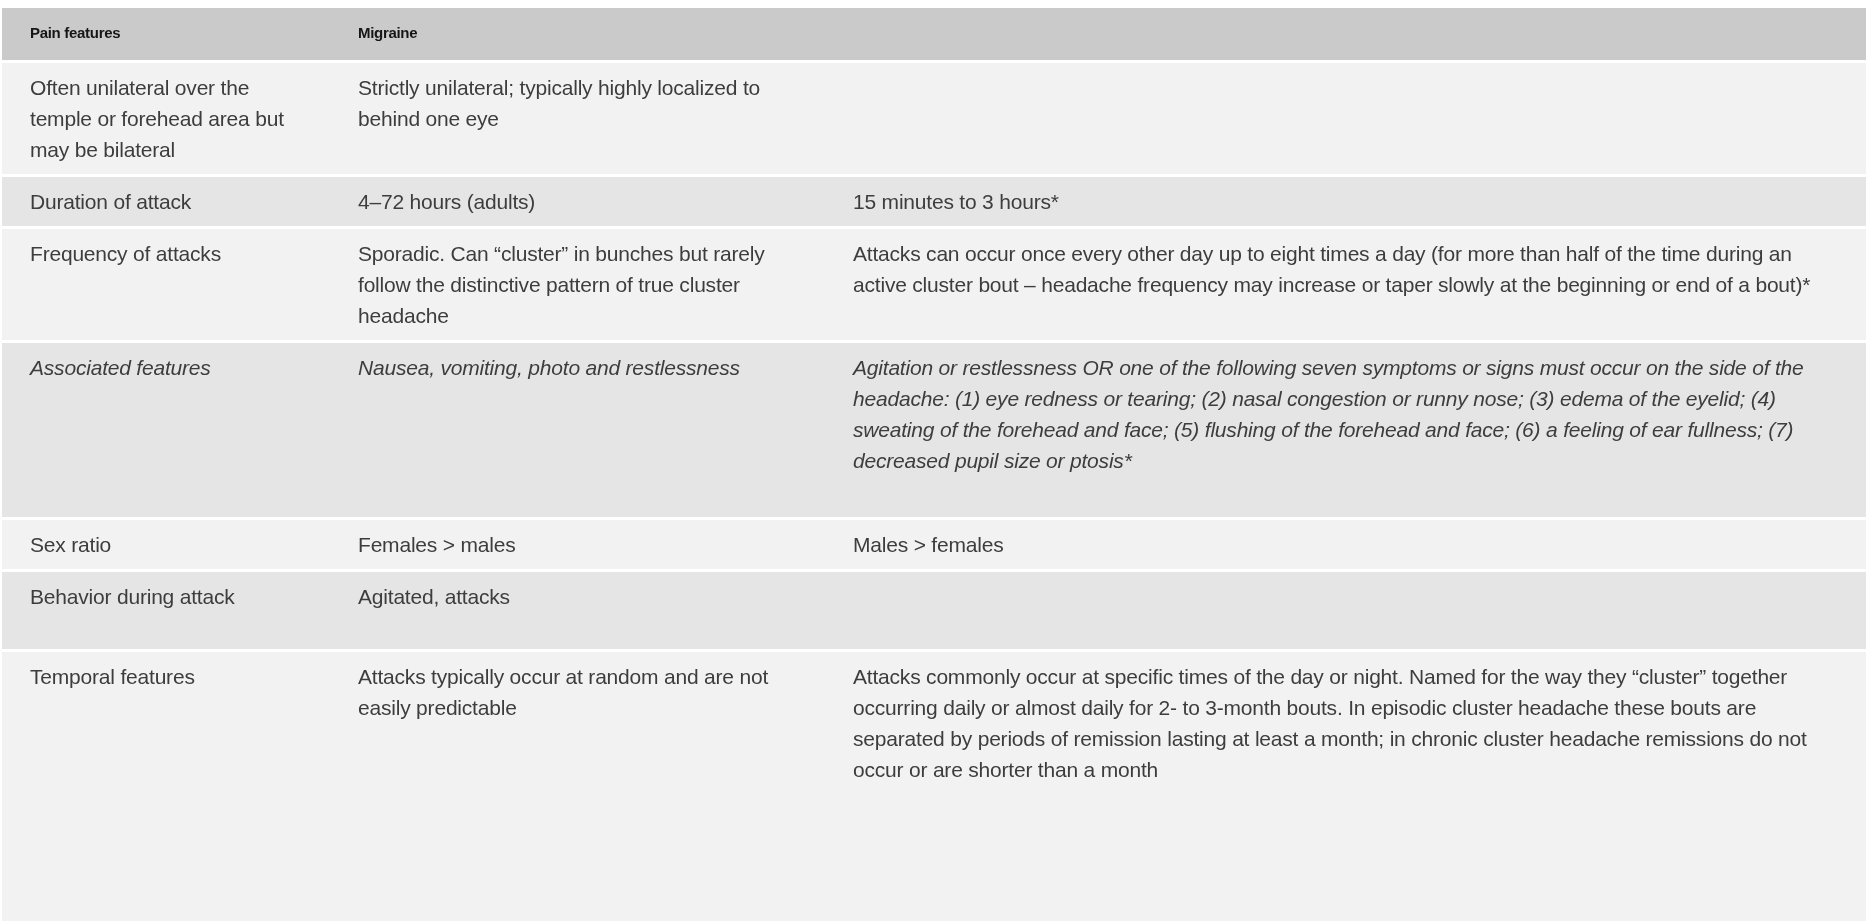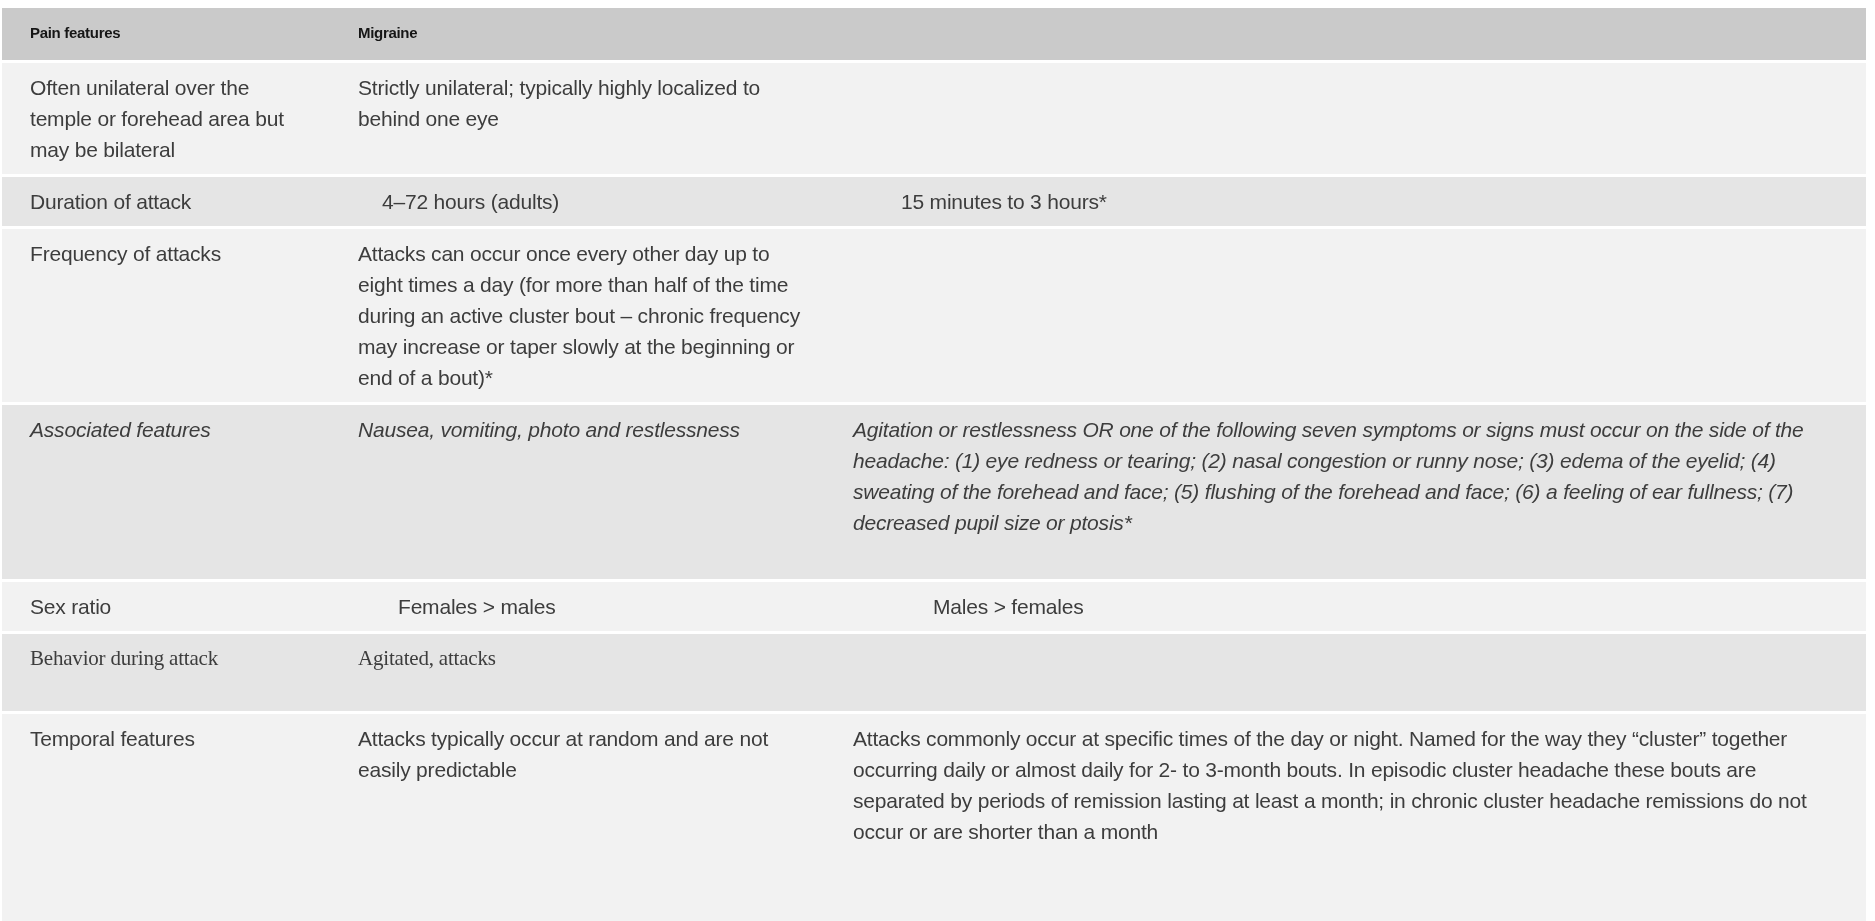--- a/index.html
+++ b/index.html
@@ -38,25 +38,25 @@
     font-weight:bold;
     color:var(--c-header-text);
     letter-spacing:-0.3px;
     padding-top:6px;padding-bottom:8px;
     line-height:28px;
   }
   #rows .row{margin-top:3px;}
   #rows .row:nth-child(odd){background:var(--c-row-light);}
   #rows .row:nth-child(even){background:var(--c-row-dark);}
   #rows .row:nth-child(1){min-height:75px;}
-  #rows .row:nth-child(2){min-height:46px;gap:24px;}
+  #rows .row:nth-child(2){min-height:46px;}
   #rows .row:nth-child(3){min-height:104px;}
   #rows .row:nth-child(4){min-height:174px;font-style:italic;}
-  #rows .row:nth-child(5){min-height:46px;gap:40px;}
-  #rows .row:nth-child(6){min-height:77px;font-family:Liberation Serif, serif;}
+  #rows .row:nth-child(5){min-height:46px;}
+  #rows .row:nth-child(6){min-height:77px;}
   #rows .row:nth-child(7){min-height:313px;}
 </style>
 </head>
 <body>
 
 <div class="table-wrap">
   <div class="row header">
     <div class="cell">Pain features</div>
     <div class="cell">Migraine</div>
   </div>
@@ -67,21 +67,22 @@
   </div>
 
   <div class="row body">
     <div class="cell">Duration of attack</div>
     <div class="cell">4–72 hours (adults)</div>
     <div class="cell">15 minutes to 3 hours*</div>
   </div>
 
   <div class="row body">
     <div class="cell">Frequency of attacks</div>
-    <div class="cell">Attacks can occur once every other day up to eight times a day (for more than half of the time during an active cluster bout – chronic frequency may increase or taper slowly at the beginning or end of a bout)*</div>
+    <div class="cell">Sporadic. Can “cluster” in bunches but rarely follow the distinctive pattern of true cluster headache</div>
+    <div class="cell">Attacks can occur once every other day up to eight times a day (for more than half of the time during an active cluster bout – headache frequency may increase or taper slowly at the beginning or end of a bout)*</div>
   </div>
 
   <div class="row body">
     <div class="cell">Associated features</div>
     <div class="cell">Nausea, vomiting, photo and restlessness</div>
     <div class="cell">Agitation or restlessness OR one of the following seven symptoms or signs must occur on the side of the headache: (1) eye redness or tearing; (2) nasal congestion or runny nose; (3) edema of the eyelid; (4) sweating of the forehead and face; (5) flushing of the forehead and face; (6) a feeling of ear fullness; (7) decreased pupil size or ptosis*</div>
   </div>
 
   <div class="row body">
     <div class="cell">Sex ratio</div>

